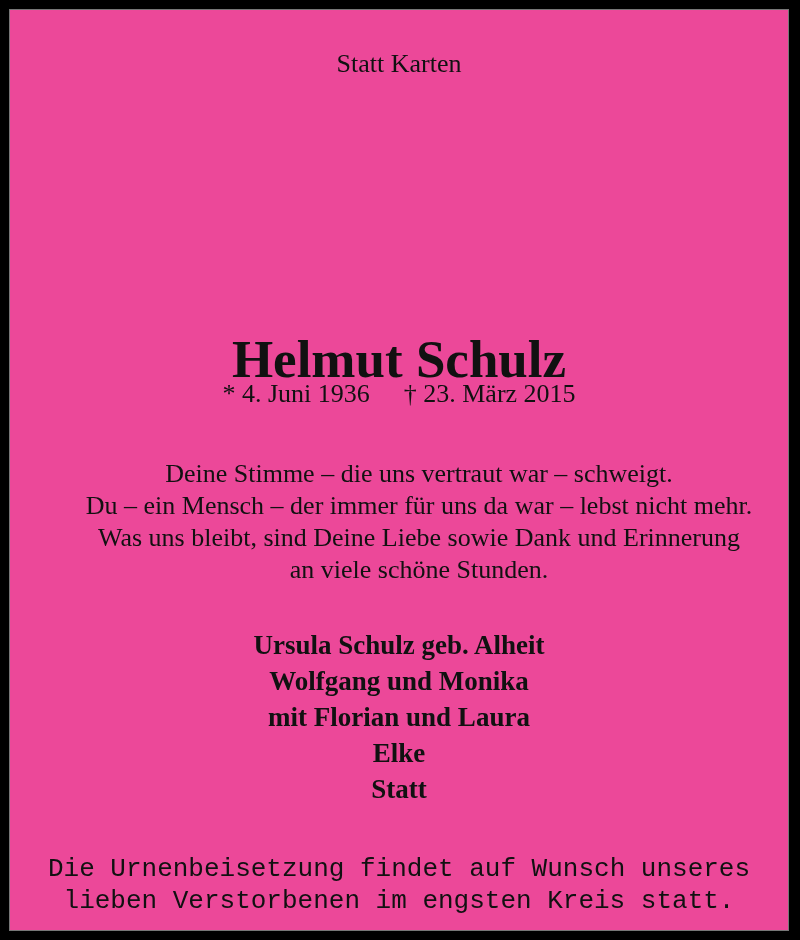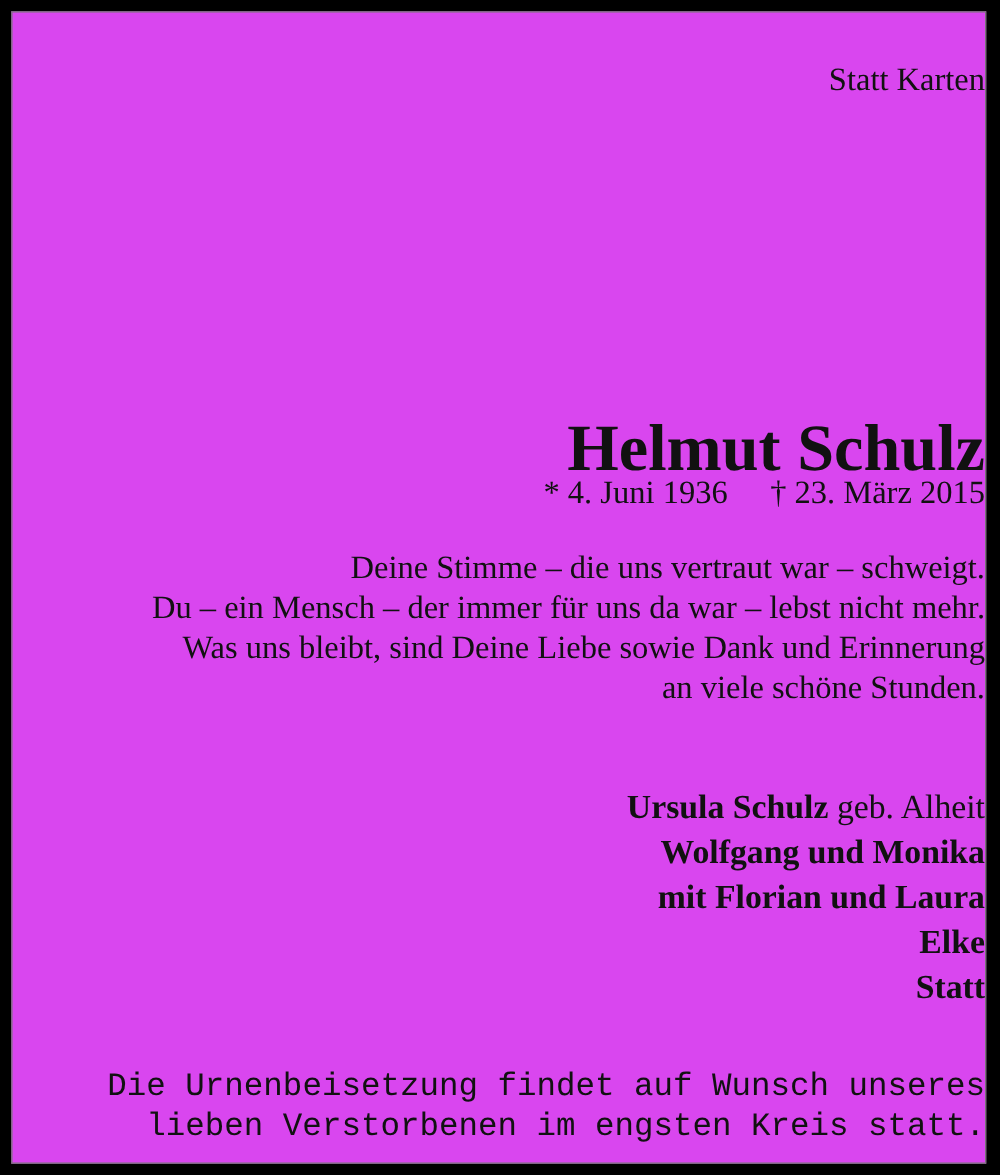--- a/index.html
+++ b/index.html
@@ -1,33 +1,33 @@
 <!DOCTYPE html>
 <html><head>
   <meta charset="utf-8">
   <style>
     html, body { margin: 0; padding: 0; background: #000; }
     body { width: 800px; height: 940px; position: relative; overflow: hidden; }
     .frame {
       position: absolute; left: 9px; top: 9px; width: 780px; height: 922px;
-      background: #d946ef; border: 1px solid #777; box-sizing: border-box;
+      background: #ec4899; border: 1px solid #777; box-sizing: border-box;
       font-family: "Liberation Serif", "DejaVu Serif", serif; color: #111;
-      text-align: right;
+      text-align: center;
     }
     .line { position: absolute; left: 0; right: 0; white-space: nowrap; }
     .reg { font-size: 26px; line-height: 32px; }
     .heading { top: 38px; }
     .poem { top: 107px; }
     .name { top: 316px; font-size: 53px; line-height: 66px; font-weight: bold; }
     .dates { top: 368px; }
     .dates .sep { display: inline-block; width: 34px; }
-    .tribute { top: 428px; margin-left: 40px; }
+    .tribute { top: 448px; margin-left: 40px; }
     .family { top: 617px; font-size: 27px; line-height: 36px; }
     .family .b { font-weight: bold; }
-    .family .n { font-weight: normal; }
+    .family .n { font-weight: bold; }
     .note { top: 843px; font-family: Liberation Mono, monospace; }
   </style>
 </head>
 <body>
 
 <div class="frame">
   <div class="line reg heading">Statt Karten</div>
 
 
   <div class="line name">Helmut Schulz</div>

